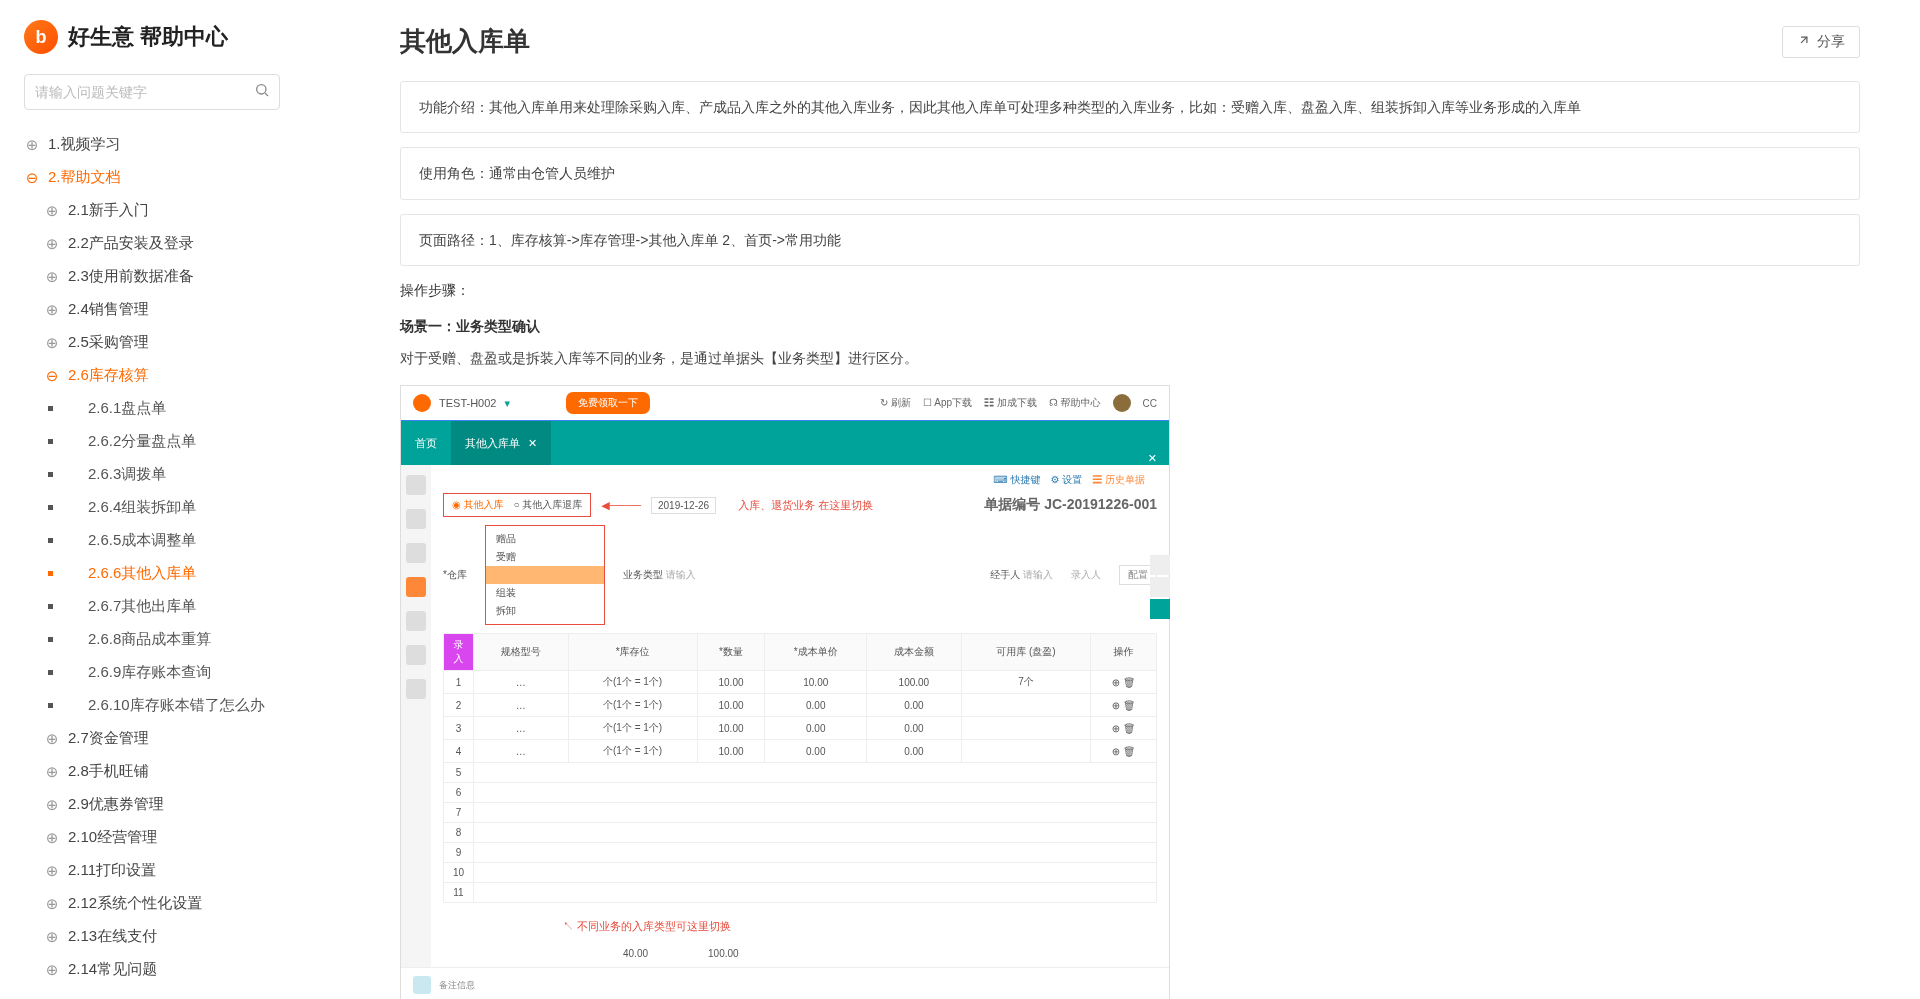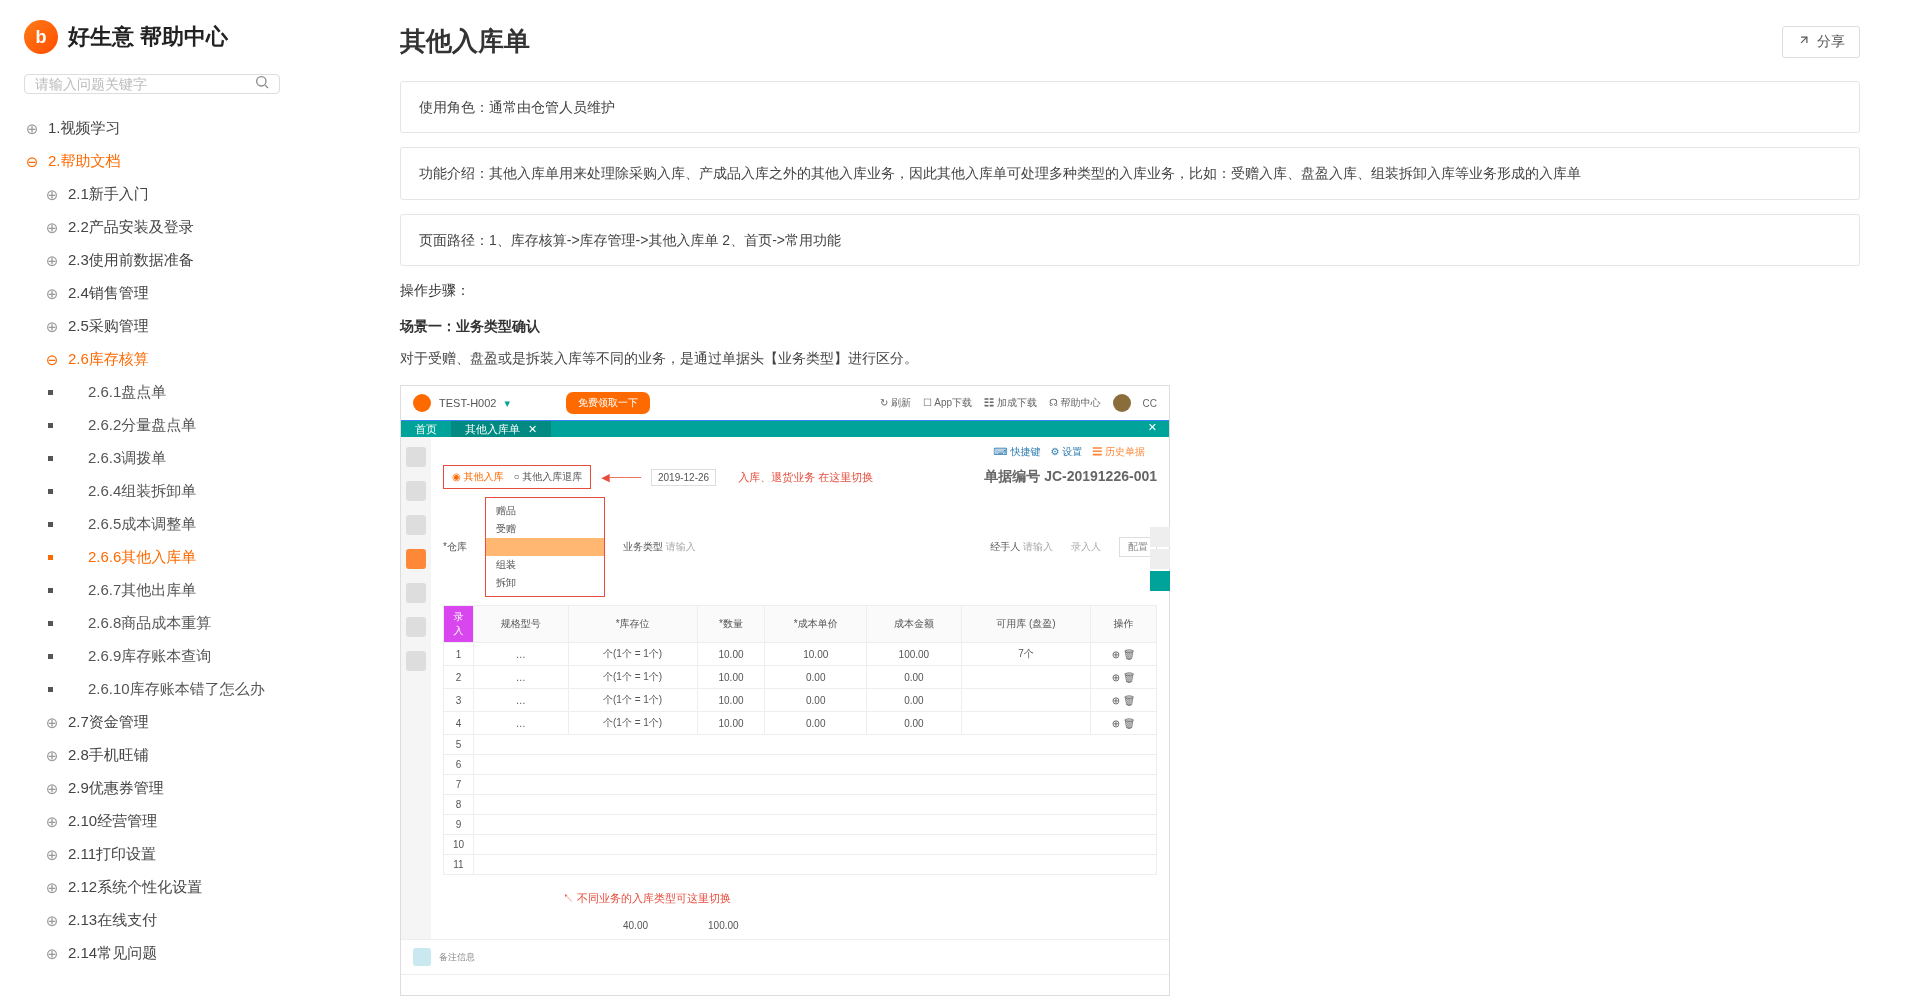--- a/index.html
+++ b/index.html
@@ -21,21 +21,21 @@
       width: 34px; height: 34px; border-radius: 50%;
       background: linear-gradient(135deg, #ff7a18, #ff4e00);
       color: #fff; font-weight: 700; display: flex; align-items: center; justify-content: center;
       font-size: 18px;
     }
     .logo-text { font-size: 22px; font-weight: 600; color: #222; }
     .search-wrap {
       position: relative; margin-bottom: 18px;
     }
     .search-input {
-      width: 100%; height: 20px; border: 1px solid #ddd;
+      width: 100%; height: 36px; border: 1px solid #ddd;
       border-radius: 4px; padding: 0 34px 0 10px; font-size: 14px; color: #555;
     }
     .search-input::placeholder { color: #bbb; }
     .search-icon {
       position: absolute; right: 10px; top: 50%; transform: translateY(-50%);
       color: #888; font-size: 16px;
     }
     .nav-list { list-style: none; }
     .nav-item {
       display: flex; align-items: center; gap: 8px;
@@ -82,21 +82,21 @@
       background: #fff; padding: 6px 12px; border-bottom: 1px solid #3b82f6;
     }
     .ss-logo { width: 18px; height: 18px; border-radius: 50%; background: #ff6a00; }
     .ss-topleft { display: flex; align-items: center; gap: 8px; }
     .ss-freebtn {
       background: #ff6a00; color: #fff; border-radius: 7px; padding: 4px 12px; font-size: 10px;
     }
     .ss-topright { display: flex; align-items: center; gap: 12px; font-size: 10px; color: #666; }
     .ss-avatar { width: 18px; height: 18px; border-radius: 50%; background: #8a6d3b; }
     .ss-menubar {
-      background: #00a39a; color: #fff; display: flex; align-items: flex-start; height: 16px;
+      background: #00a39a; color: #fff; display: flex; align-items: flex-end; height: 44px;
     }
     .ss-menubar-tab { padding: 0 14px; height: 100%; display: flex; align-items: center; }
     .ss-menubar-tab.active { background: #008a82; }
     .ss-menubar-close { margin-left: 8px; font-size: 11px; }
     .ss-body { display: flex; }
     .ss-sidenav {
       width: 30px; background: #f5f5f5; display: flex; flex-direction: column; align-items: center;
       gap: 14px; padding: 10px 0;
     }
     .ss-sidenav-item { width: 20px; height: 20px; background: #ddd; border-radius: 3px; }
@@ -246,24 +246,24 @@
           <svg width="14" height="14" viewBox="0 0 24 24" fill="none" stroke="currentColor" stroke-width="2">
               <path d="M7 17 17 7"></path>
               <path d="M7 7h10v10"></path>
             </svg>
         </span>
         <span>分享</span>
       </button>
     </div>
 
     <div class="info-box">
+      <span class="info-label">功能介绍：</span><span>其他入库单用来处理除采购入库、产成品入库之外的其他入库业务，因此其他入库单可处理多种类型的入库业务，比如：受赠入库、盘盈入库、组装拆卸入库等业务形成的入库单</span>
+    </div>
+    <div class="info-box">
       <span class="info-label">使用角色：</span><span>通常由仓管人员维护</span>
-    </div>
-    <div class="info-box">
-      <span class="info-label">功能介绍：</span><span>其他入库单用来处理除采购入库、产成品入库之外的其他入库业务，因此其他入库单可处理多种类型的入库业务，比如：受赠入库、盘盈入库、组装拆卸入库等业务形成的入库单</span>
     </div>
     <div class="info-box">
       <span class="info-label">页面路径：</span><span>1、库存核算-&gt;库存管理-&gt;其他入库单 2、首页-&gt;常用功能</span>
     </div>
 
     <div class="steps-label">操作步骤：</div>
     <div class="scene-title">场景一：业务类型确认</div>
     <div class="scene-desc">对于受赠、盘盈或是拆装入库等不同的业务，是通过单据头【业务类型】进行区分。</div>
 
     <div class="screenshot">

